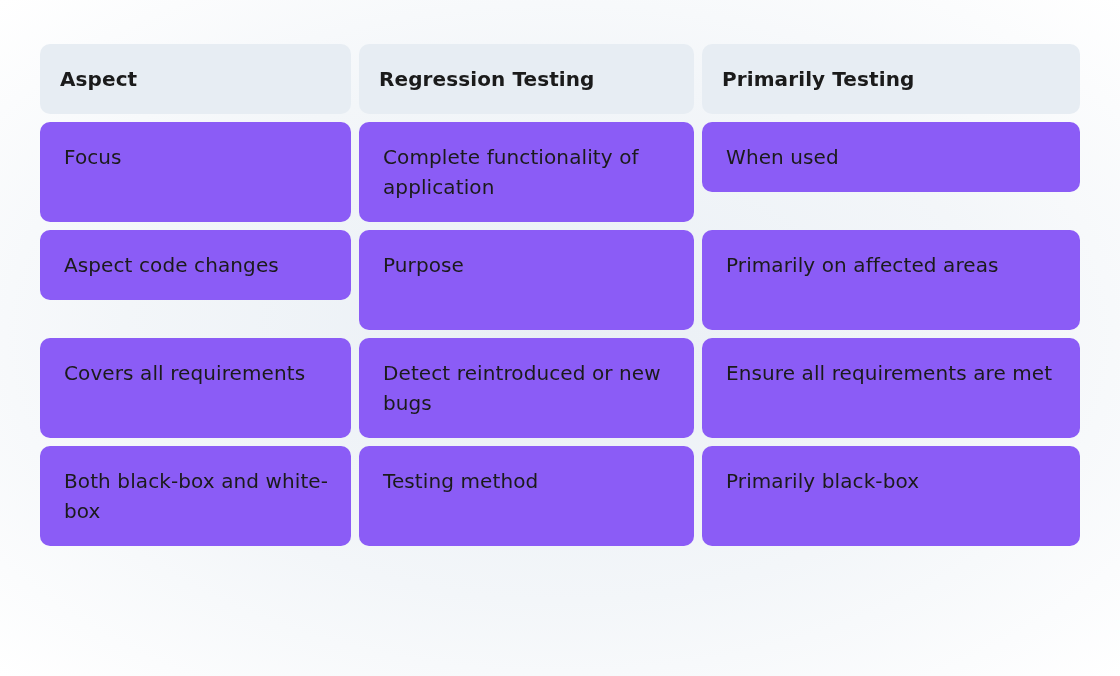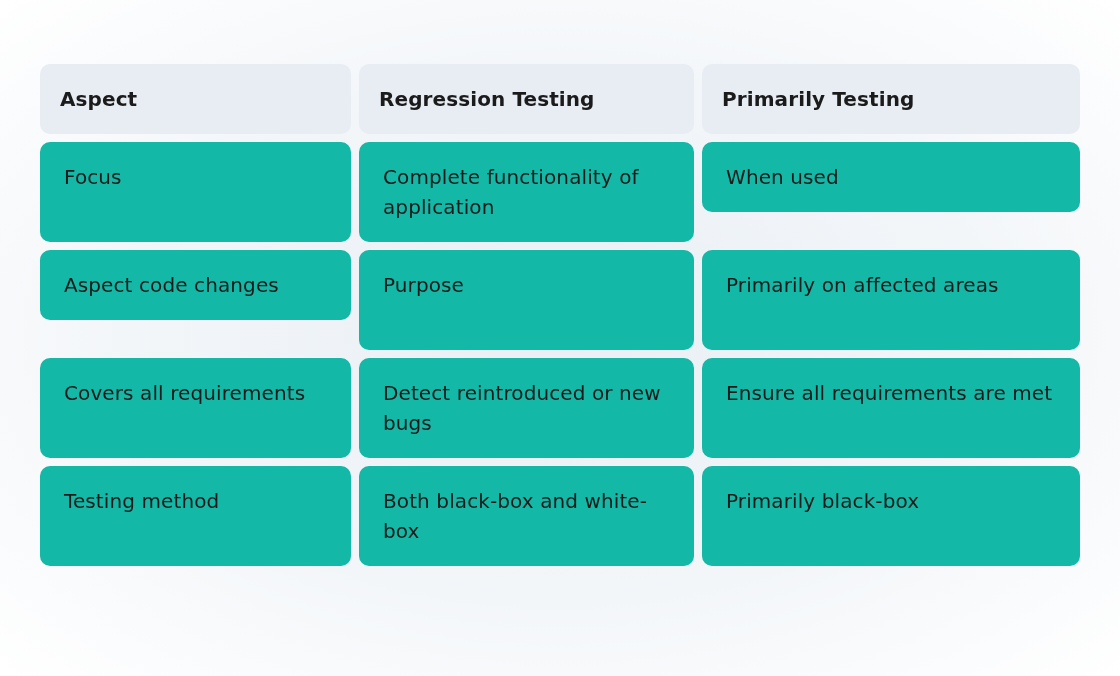--- a/index.html
+++ b/index.html
@@ -4,28 +4,28 @@
 <style>
   html, body { margin: 0; padding: 0; }
   body {
     width: 1120px; height: 676px; overflow: hidden;
     background: radial-gradient(ellipse at center, #e9eff5 0%, #f3f6f9 55%, #ffffff 100%);
     font-family: "DejaVu Sans", sans-serif;
     color: #1b1b1b;
     position: relative;
   }
   .table {
-    position: absolute; left: 40px; top: 64px;
+    position: absolute; left: 40px; top: 44px;
     display: grid;
     grid-template-columns: 311px 335px 378px;
     column-gap: 8px;
     row-gap: 8px;
   }
   .cell {
-    background: #14b8a6;
+    background: #8b5cf6;
     border-radius: 10px;
     padding: 20px 22px 0 24px;
     box-sizing: border-box;
     font-size: 20px;
     line-height: 30px;
     font-weight: normal;
     letter-spacing: 0.1px;
   }
   .cell.head {
     background: #e7edf3;
@@ -52,16 +52,16 @@
   <div class="cell r1">When used</div>
   <div class="cell r1">Aspect code changes</div>
 
   <div class="cell r2">Purpose</div>
   <div class="cell r2">Primarily on affected areas</div>
   <div class="cell r2">Covers all requirements</div>
 
   <div class="cell r2">Detect reintroduced or new bugs</div>
   <div class="cell r2">Ensure all requirements are met</div>
 
+  <div class="cell r2">Both black-box and white-box</div>
   <div class="cell r2">Testing method</div>
-  <div class="cell r2">Both black-box and white-box</div>
   <div class="cell r2">Primarily black-box</div>
 </div>
 
 </body></html>

